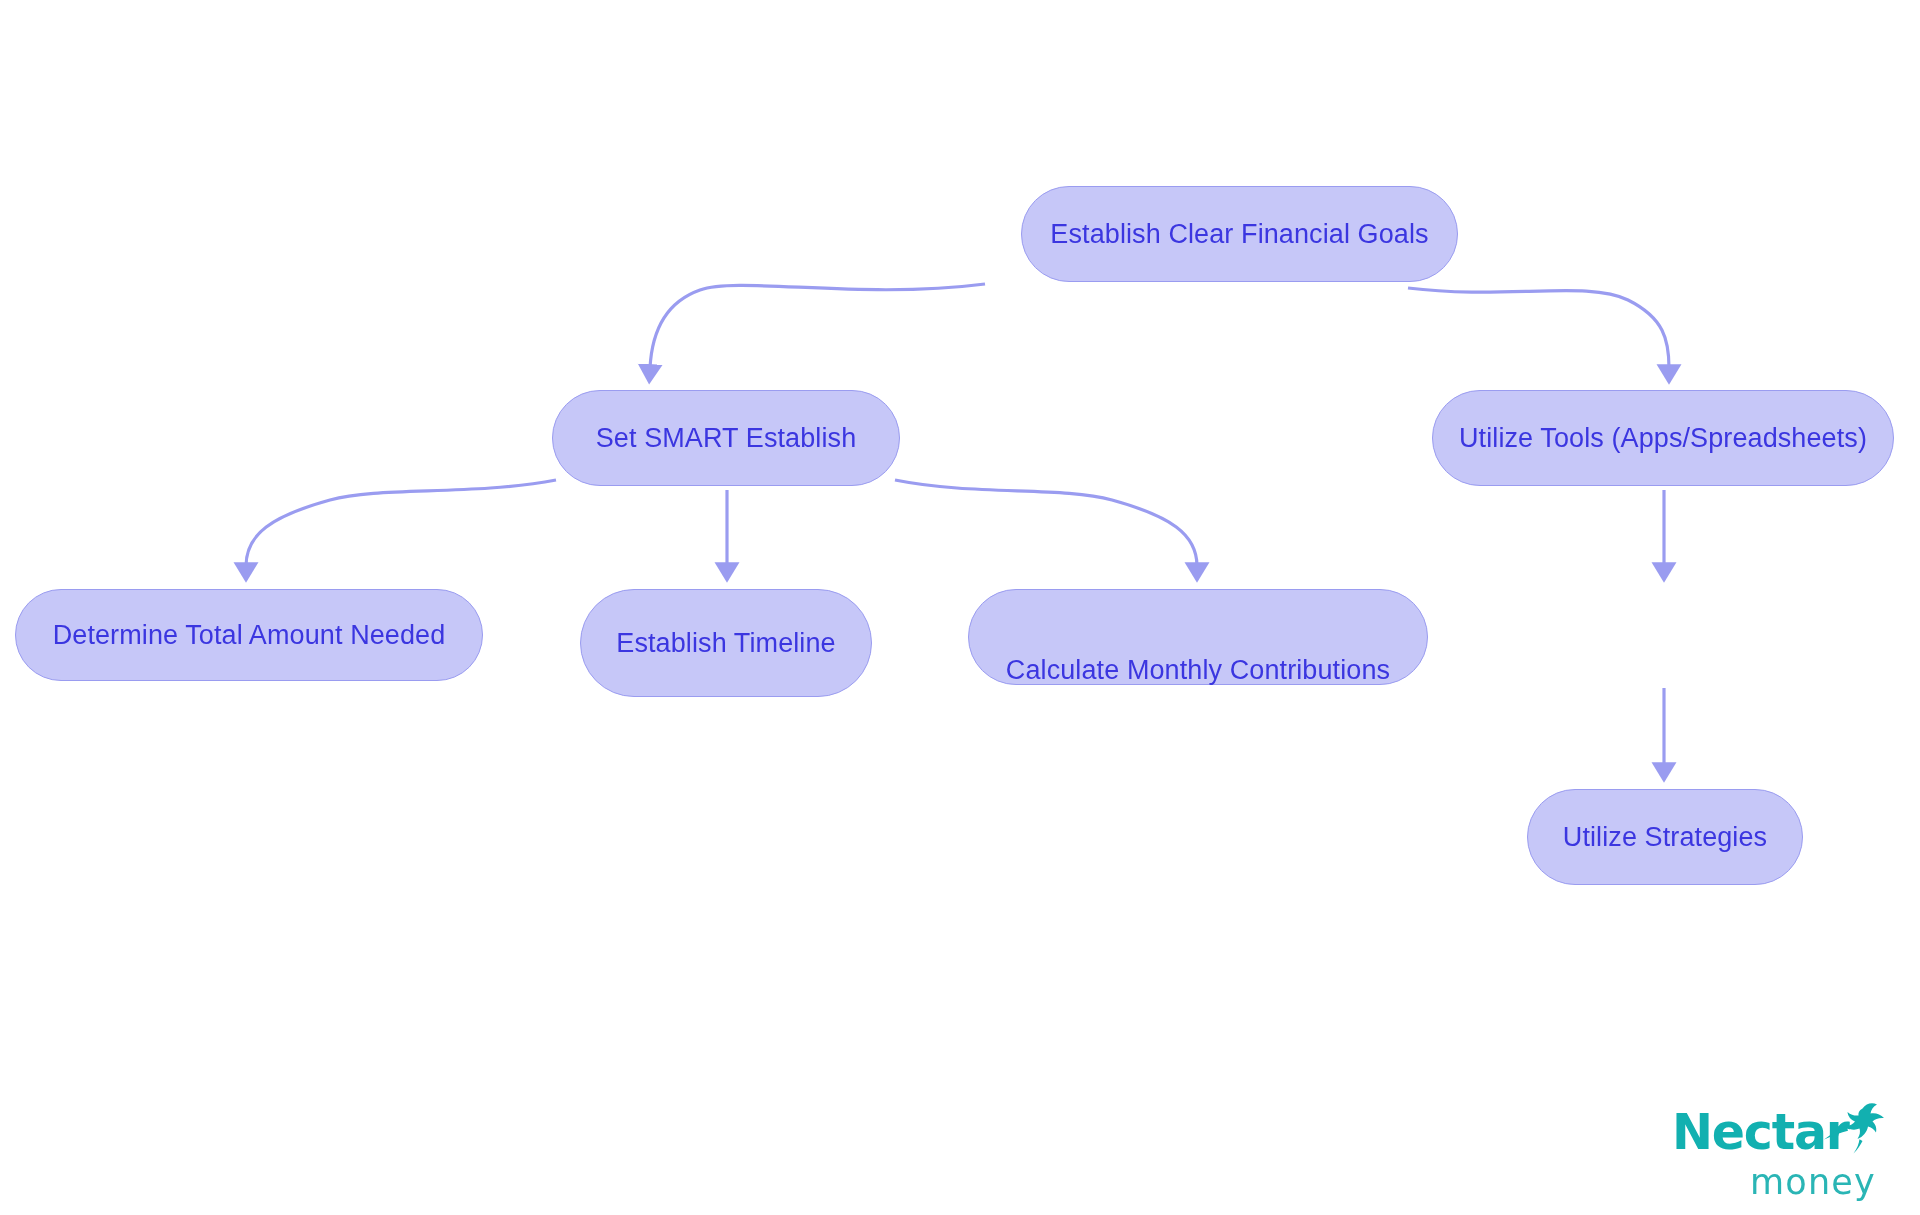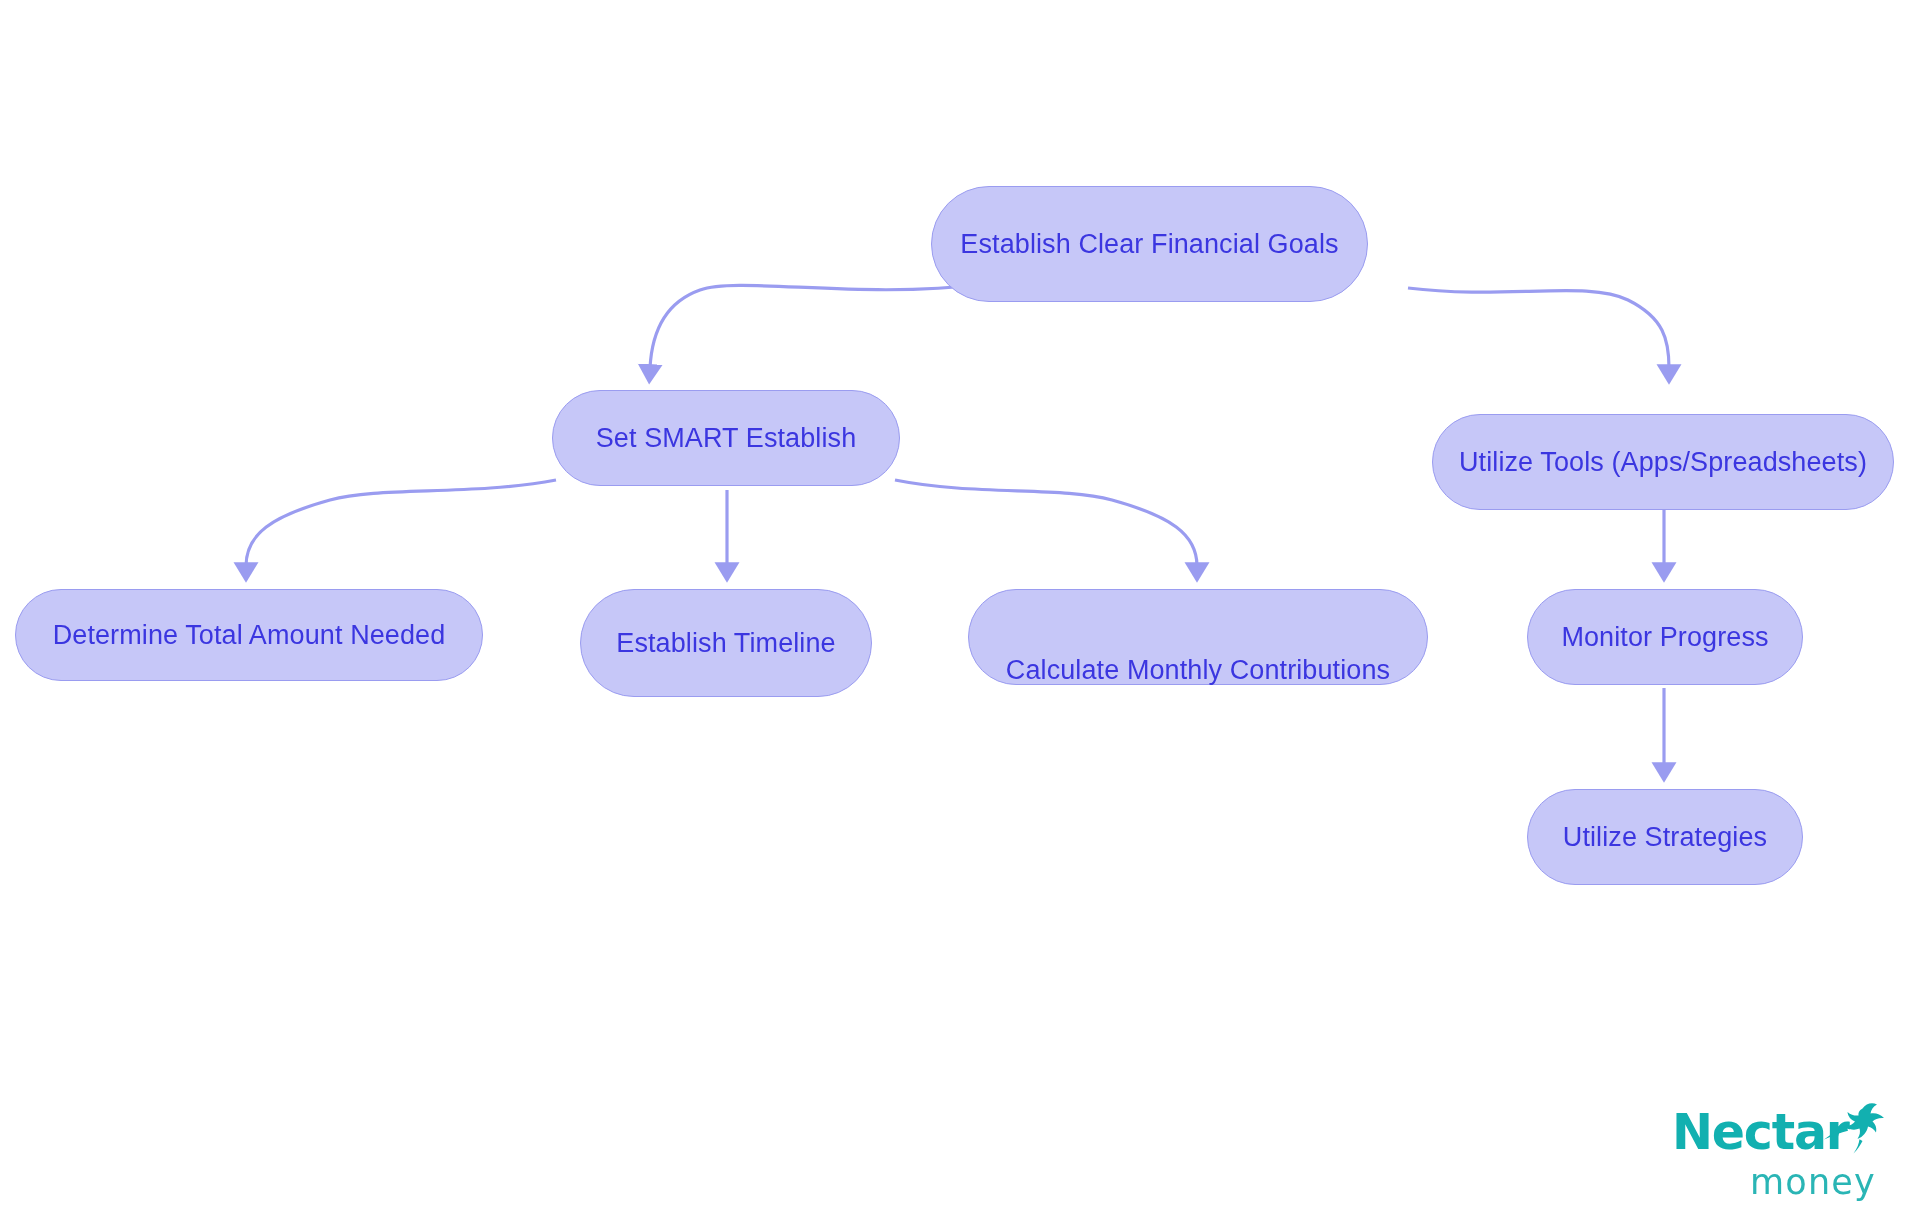--- a/index.html
+++ b/index.html
@@ -106,47 +106,44 @@
       <path d="M 727,490 L 727,566"></path>
 
       <path d="M 895,480 C 975,496 1062,486 1112,500 C 1170,516 1197,534 1197,566"></path>
 
       <path d="M 1664,490 L 1664,566"></path>
 
       <path d="M 1664,688 L 1664,766"></path>
     </g>
   </svg>
 
-  <div class="node" style="left:931px; top:186px; width:437px; height:116px;">
+  <div class="node" style="left:1021px; top:186px; width:437px; height:96px;">
     <span class="node-label">Establish Clear Financial Goals</span>
   </div>
 
   <div class="node" style="left:552px; top:390px; width:348px; height:96px;">
     <span class="node-label">Set SMART Establish</span>
   </div>
 
-  <div class="node" style="left:1432px; top:390px; width:462px; height:96px;margin-top:24px;">
+  <div class="node" style="left:1432px; top:390px; width:462px; height:96px;">
     <span class="node-label">Utilize Tools (Apps/Spreadsheets)</span>
   </div>
 
   <div class="node" style="left:15px; top:589px; width:468px; height:92px;">
     <span class="node-label">Determine Total Amount Needed</span>
   </div>
 
   <div class="node" style="left:580px; top:589px; width:292px; height:108px;">
     <span class="node-label">Establish Timeline</span>
   </div>
 
   <div class="node" style="left:968px; top:589px; width:460px; height:96px;align-items:flex-end;">
     <span class="node-label">Calculate Monthly Contributions</span>
   </div>
 
-  <div class="node" style="left:1527px; top:589px; width:276px; height:96px;">
-    <span class="node-label">Monitor Progress</span>
-  </div>
 
   <div class="node" style="left:1527px; top:789px; width:276px; height:96px;">
     <span class="node-label">Utilize Strategies</span>
   </div>
 
   <div id="logo">
     <span class="logo-nectar">Nectar</span>
     <span class="logo-money">money</span>
     <svg class="logo-bird" viewBox="0 0 64 52" xmlns="http://www.w3.org/2000/svg">
       <g fill="#12b0b0">

